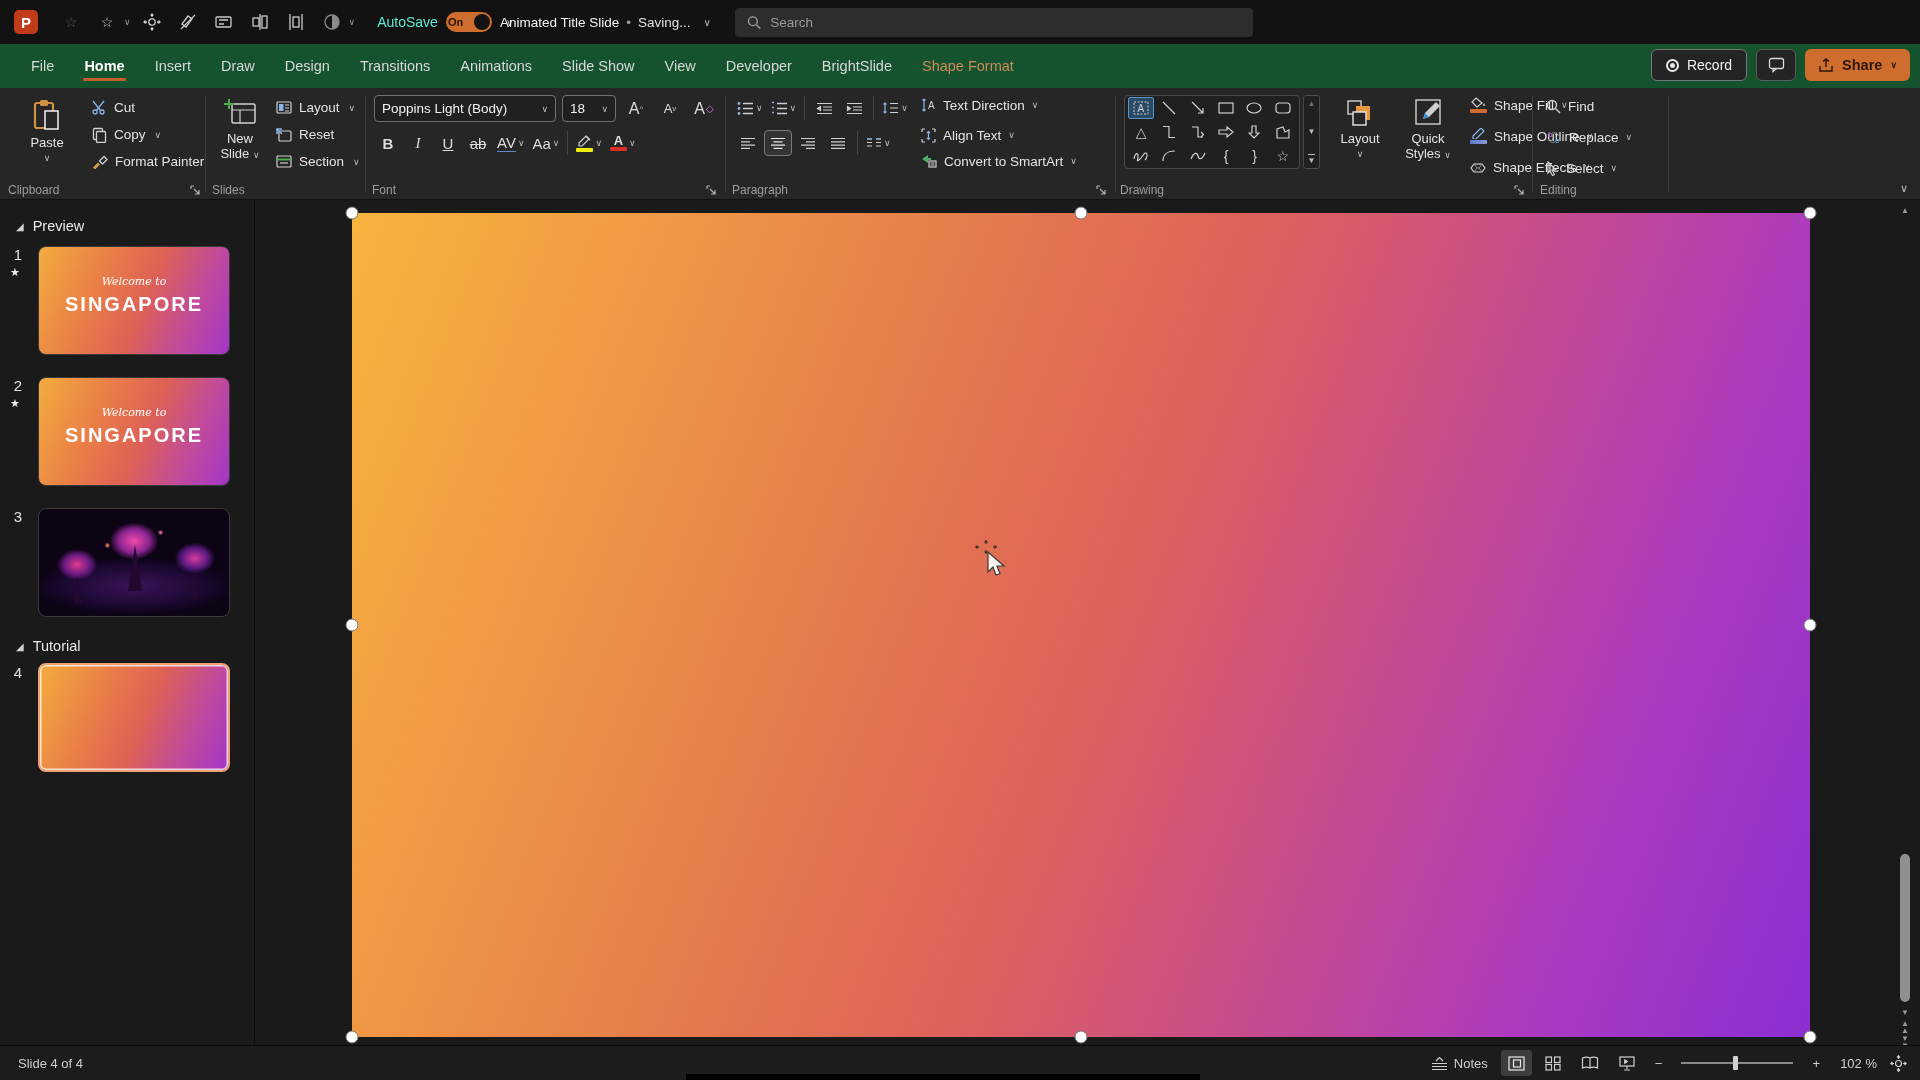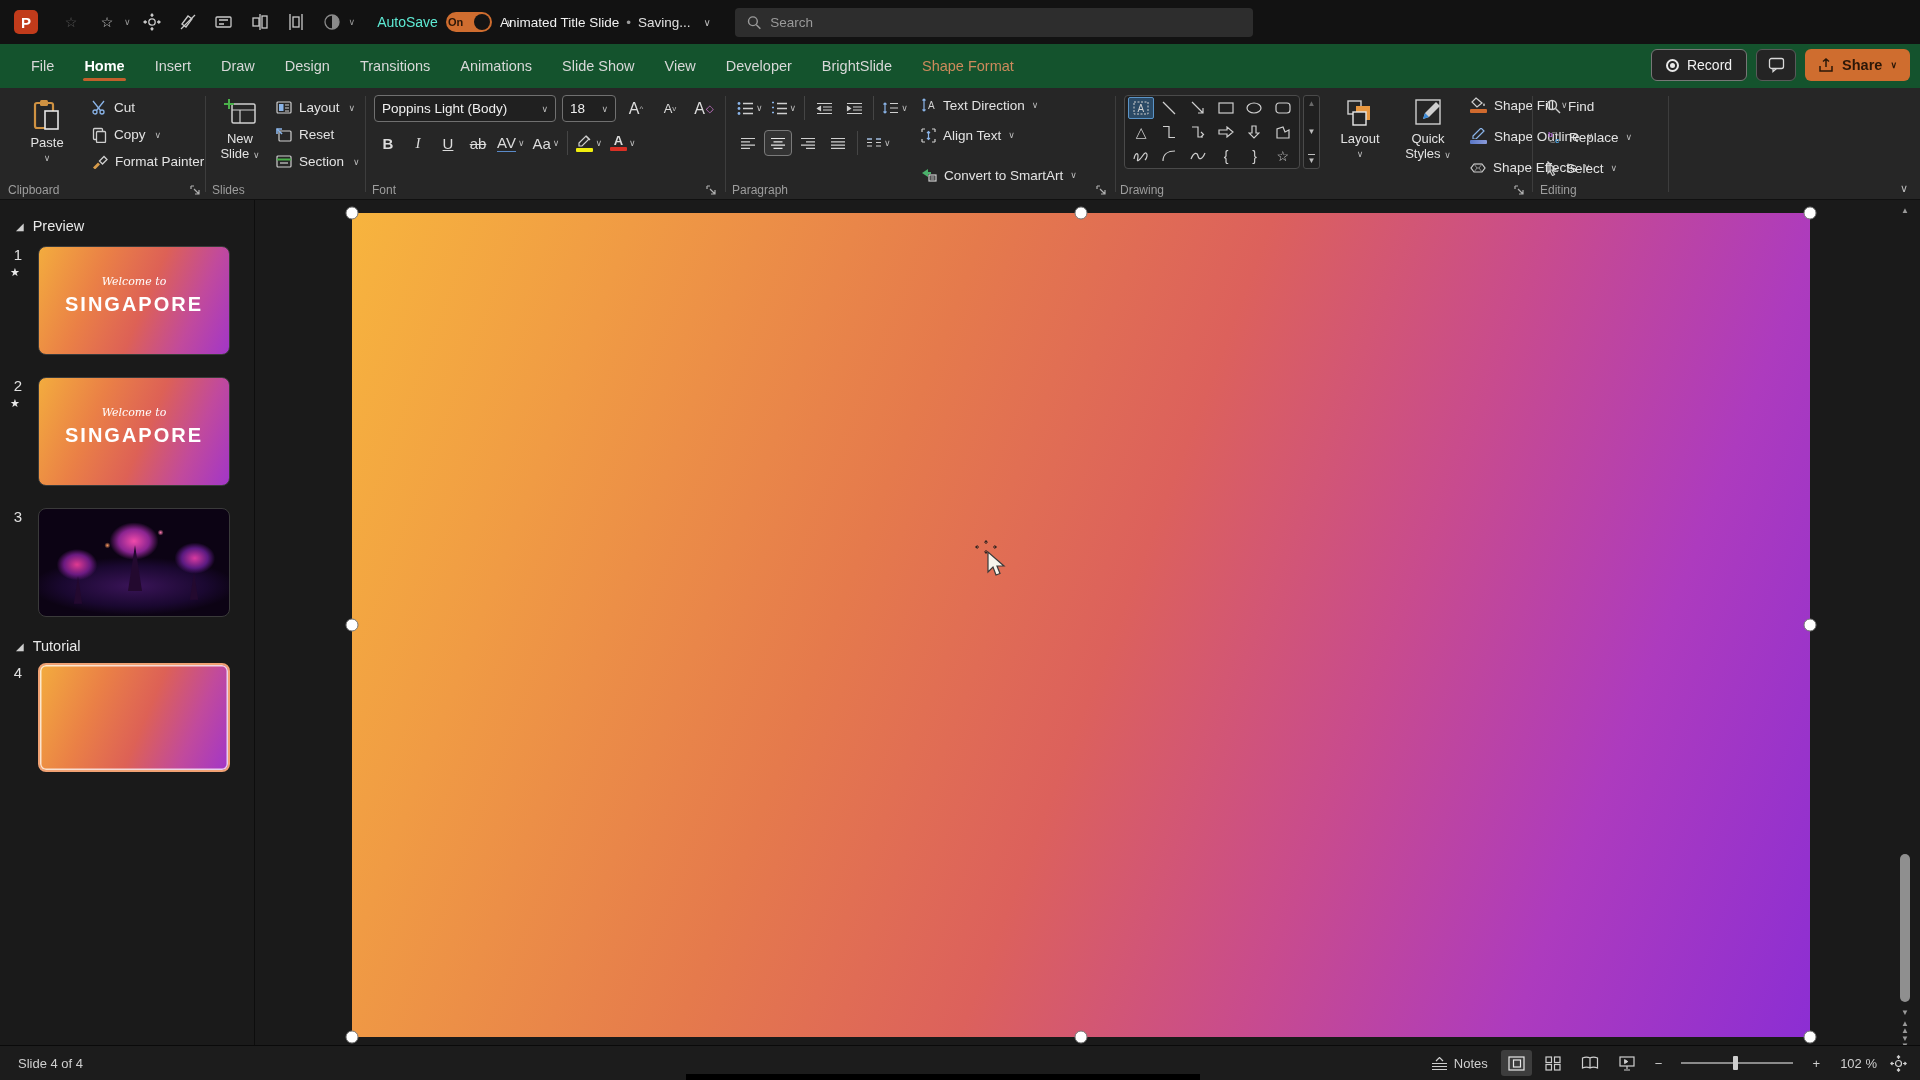--- a/index.html
+++ b/index.html
@@ -464,21 +464,21 @@
         <span class="caret">∨</span>
       </div>
       <div class="stackbtn" style="margin-top:4px">
         <svg width="15" height="15" viewBox="0 0 15 15" stroke="#cfcfcf" fill="none" stroke-width="1.2">
             <path d="M1 1h3M1 1v3M14 1h-3M14 1v3M1 14h3M1 14v-3M14 14h-3M14 14v-3"></path>
             <path d="M7.5 3.5v8M6 5l1.5-1.5L9 5M6 10l1.5 1.5L9 10" stroke="#8ab4e8"></path>
           </svg>
         <span>Align Text</span>
         <span class="caret">∨</span>
       </div>
-      <div class="stackbtn" style="margin-top:14px">
+      <div class="stackbtn" style="margin-top:0">
         <svg width="16" height="14" viewBox="0 0 16 14">
             <path d="M1 5l6-4v3h3v2H7v3z" fill="#4ab06a"></path>
             <rect x="8" y="7" width="7" height="6" fill="none" stroke="#cfcfcf" stroke-width="1.2"></rect>
             <path d="M9.5 9h4M9.5 11h4" stroke="#cfcfcf" stroke-width="1"></path>
           </svg>
         <span>Convert to SmartArt</span>
         <span class="caret">∨</span>
       </div>
     </div>
     <span class="glabel">Paragraph</span>

